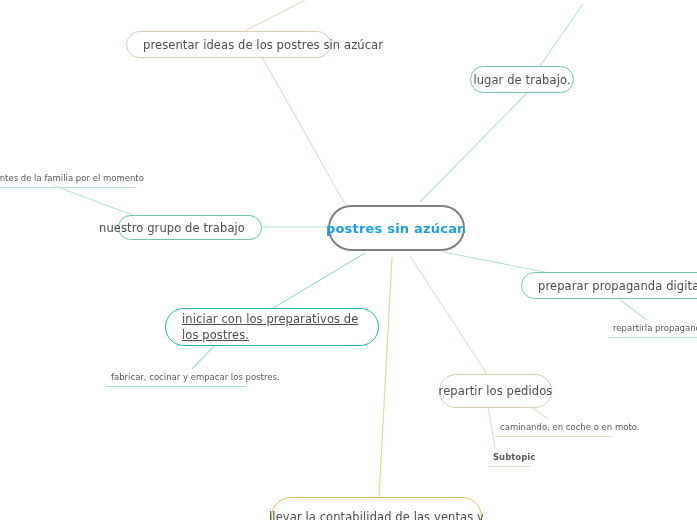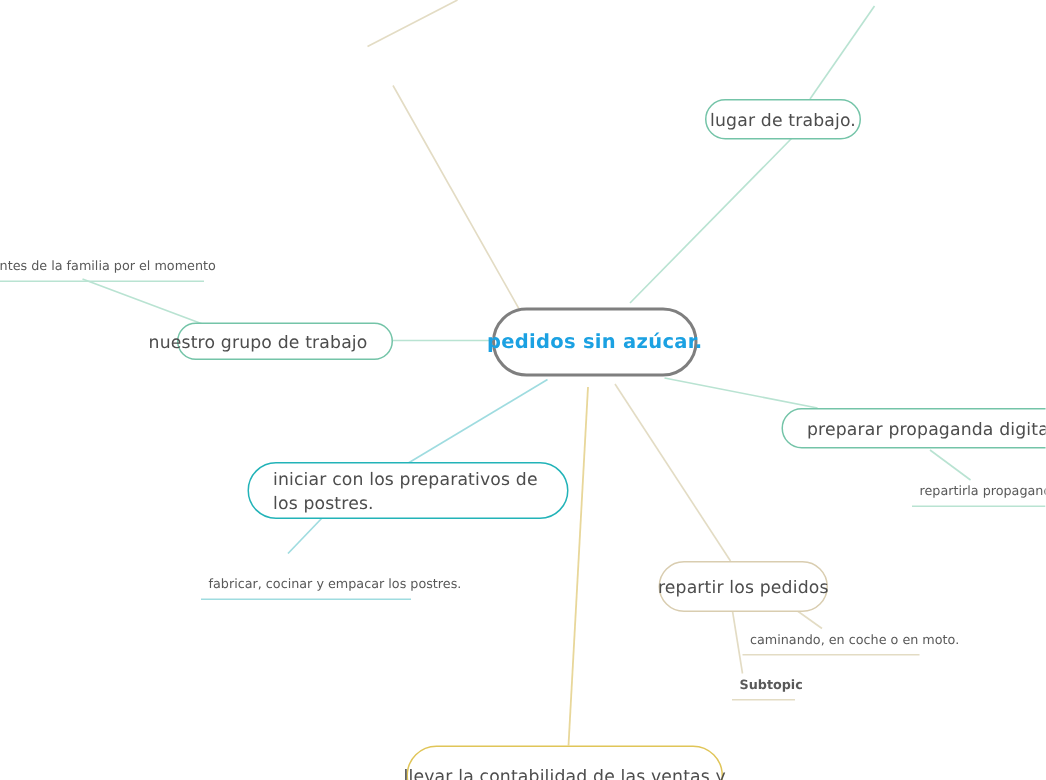--- a/index.html
+++ b/index.html
@@ -41,20 +41,21 @@
     border: 1.4px solid #cccccc;
     border-radius: 999px;
     padding: 7px 16px;
     color: #4d4d4d;
     font-size: 11.5px;
     line-height: 16px;
     letter-spacing: .1px;
   }
   .node.pill.multiline {
     border-radius: 22px;
+    text-decoration: underline;
   }
   
   .node.root {
     border: 2.2px solid #7f7f7f;
     border-radius: 999px;
     padding: 13px 30px;
     color: #1ba1e2;
     font-weight: bold;
     font-size: 13px;
     letter-spacing: .2px;
@@ -105,23 +106,26 @@
     <path d="M 410 256 L 487 374" stroke="#e3dcc4" stroke-width="1.1" fill="none"></path>
 
     <path d="M 520 399 L 548 419" stroke="#e3dcc4" stroke-width="1.1" fill="none"></path>
 
     <path d="M 487 399 L 495 449" stroke="#e3dcc4" stroke-width="1.1" fill="none"></path>
 
     <path d="M 392 258 L 379 497" stroke="#e8d79a" stroke-width="1.2" fill="none"></path>
   </svg>
 
   <div class="node root" style="left:328px; top:205px; width:137px; height:46px;">
-    <span class="node-text">pedidos sin azúcar.</span>
+    <span class="node-text">postres sin azúcar.</span>
   </div>
 
+  <div class="node pill" style="left:126px; top:31px; width:205px; height:27px; border-color:#d9cdb0;">
+    <span class="node-text">presentar ideas de los postres sin azúcar</span>
+  </div>
 
   <div class="node pill" style="left:470px; top:66px; width:104px; height:27px; border-color:#74c4a8; justify-content:center;">
     <span class="node-text">lugar de trabajo.</span>
   </div>
 
   <div class="node pill" style="left:118px; top:215px; width:144px; height:25px; border-color:#74c4a8; justify-content:flex-end;">
     <span class="node-text">nuestro grupo de trabajo</span>
   </div>
 
   <div class="node pill multiline" style="left:165px; top:308px; width:214px; height:38px; border-color:#22b3b8; padding:6px 16px;">
@@ -137,21 +141,21 @@
   </div>
 
   <div class="node pill" style="left:271px; top:497px; width:211px; height:40px; border-color:#e0c558; justify-content:center; border-radius:22px;">
     <span class="node-text">llevar la contabilidad de las ventas y</span>
   </div>
 
   <div class="node leaf" style="left:-14px; top:170px; width:150px; border-bottom-color:#b9e3d2;">
     <span class="node-text">rantes de la familia por el momento</span>
   </div>
 
-  <div class="node leaf" style="left:106px; top:382px; width:140px; border-bottom-color:#9fdce0;margin-left:28px;">
+  <div class="node leaf" style="left:106px; top:369px; width:140px; border-bottom-color:#9fdce0;">
     <span class="node-text">fabricar, cocinar y empacar los postres.</span>
   </div>
 
   <div class="node leaf" style="left:608px; top:320px; width:89px; border-bottom-color:#b9e3d2;">
     <span class="node-text">repartirla propaganda.</span>
   </div>
 
   <div class="node leaf" style="left:495px; top:419px; width:118px; border-bottom-color:#e3dcc4;align-items:flex-end;">
     <span class="node-text">caminando, en coche o en moto.</span>
   </div>

